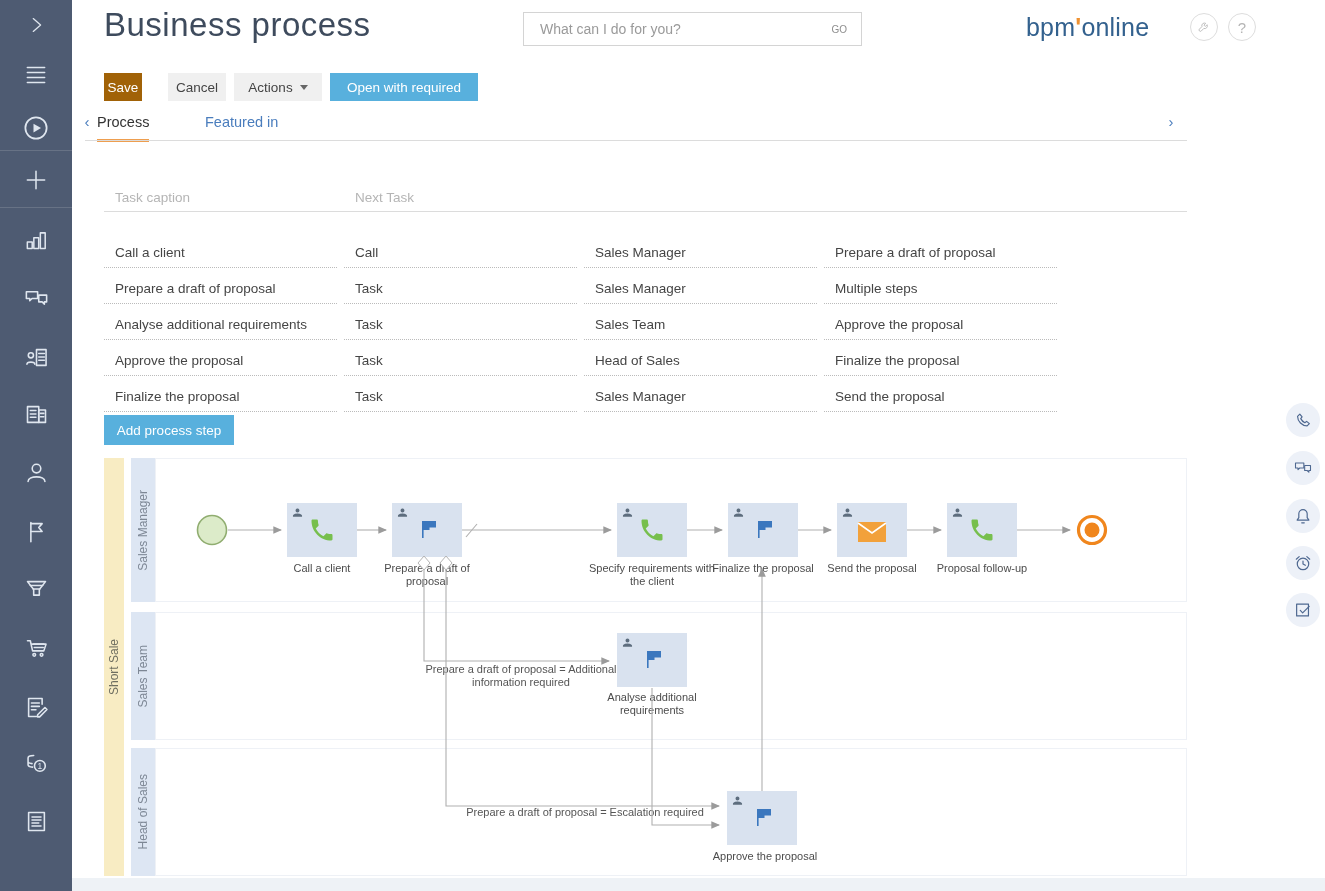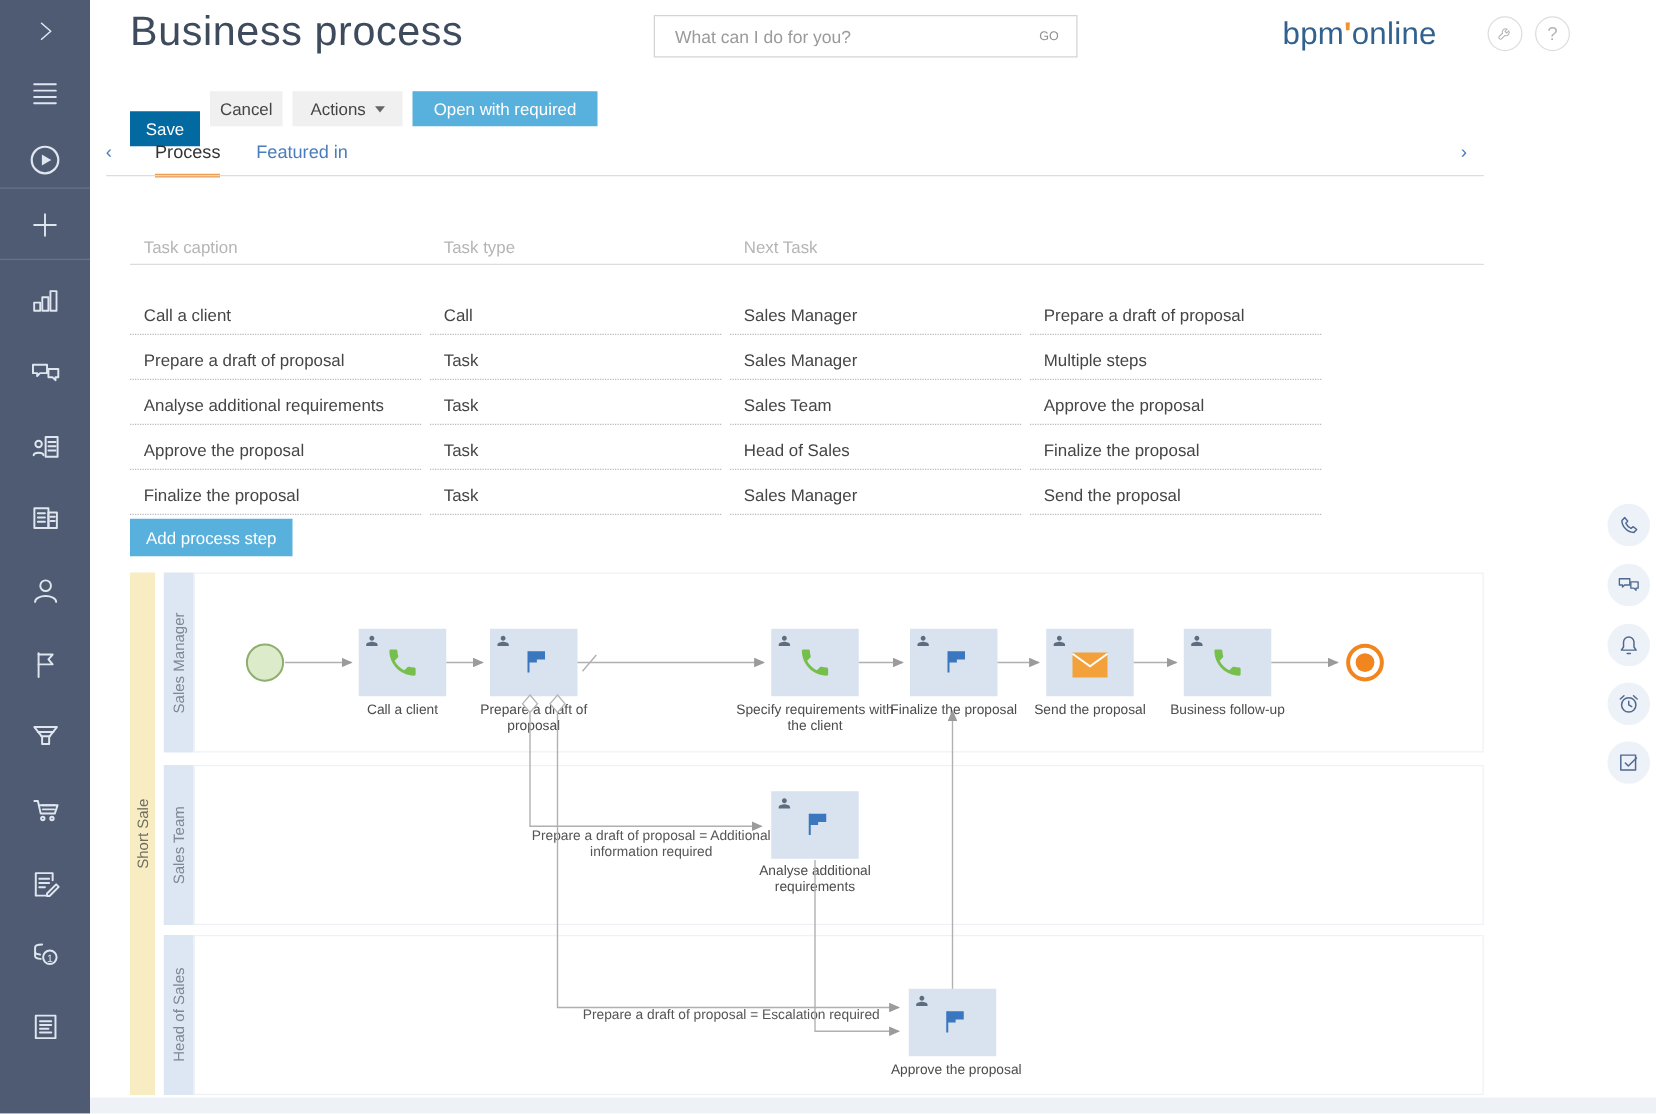--- a/index.html
+++ b/index.html
@@ -18,21 +18,21 @@
   .search-box input { flex:1; border:none; outline:none; font-size:14px; color:#555; padding:0 10px 0 16px; font-family:"Liberation Sans",sans-serif; }
   .search-box input::placeholder { color:#9a9a9a; }
   .go-btn { padding:0 14px; font-size:10px; color:#8e8e8e; cursor:pointer; }
   .logo { position:absolute; left:1026px; top:13px; font-size:25px; color:#33618e; letter-spacing:0.2px; cursor:default; }
   .logo .tick { color:#ef9232; font-weight:bold; }
   .round-icon { position:absolute; top:13px; width:28px; height:28px; border:1px solid #ddd; border-radius:50%; display:flex; align-items:center; justify-content:center; color:#b5b5b5; font-size:15px; cursor:pointer; background:#fff; }
   .round-icon svg { stroke:#b5b5b5; fill:none; stroke-width:1.3; }
 
   
   .btn { position:absolute; top:73px; height:28px; border:none; font-size:13.5px; font-family:"Liberation Sans",sans-serif; cursor:pointer; display:flex; align-items:center; justify-content:center; }
-  .btn-save { left:104px; width:56px; background:#0369a1; color:#fff;margin-top:16px; }
+  .btn-save { left:104px; width:38px; background:#a16207; color:#fff; }
   .btn-cancel { left:168px; width:58px; background:#f0f0f0; color:#444; }
   .btn-actions { left:234px; width:88px; background:#f0f0f0; color:#444; gap:7px; }
   .btn-designer { left:330px; width:148px; background:#58b0dd; color:#fff; }
   .caret-down { width:0; height:0; border-left:4px solid transparent; border-right:4px solid transparent; border-top:5px solid #666; }
 
   
   .tab-chevron { position:absolute; top:113px; font-size:15px; color:#4a7dbd; cursor:pointer; width:14px; text-align:center; }
   .tab { position:absolute; top:114px; font-size:14.5px; cursor:pointer; padding-bottom:9px; }
   .tab.active { color:#333; border-bottom:3px solid #ee9e4f; }
   .tab.inactive { color:#4a7dbd; }
@@ -191,29 +191,28 @@
 
   <button class="btn btn-save">Save</button>
   <button class="btn btn-cancel">Cancel</button>
   <button class="btn btn-actions">
       <span>Actions</span>
       <span class="caret-down"></span>
     </button>
   <button class="btn btn-designer">Open with required</button>
 
   <div class="tab-chevron" style="left:80px">‹</div>
-  <div class="tab active" style="left:124px">Process</div>
+  <div class="tab active" style="left:97px">Process</div>
   <div class="tab inactive" style="left:205px">Featured in</div>
   <div class="tab-chevron" style="left:1164px">›</div>
   <div class="tabs-line"></div>
 
   <div class="ptable">
     <div class="prow phead">
       <div class="pcell">Task caption</div>
-      <div class="pcell">Task type</div>
       <div class="pcell">Next Task</div>
     </div>
     <div style="height:20px"></div>
     <div class="prow">
       <div class="pcell">Call a client</div>
       <div class="pcell">Call</div>
       <div class="pcell">Sales Manager</div>
       <div class="pcell">Prepare a draft of proposal</div>
     </div>
     <div class="prow">
@@ -330,21 +329,21 @@
         <rect x="9" y="5" width="1.6" height="17" fill="#3b77be"></rect>
         <path d="M10 5h13v6.5h-6.5V14H10z" fill="#3b77be"></path>
       </svg>
   </div>
 
   <div class="dlabel" style="left:262px;top:562px;width:120px">Call a client</div>
   <div class="dlabel" style="left:372px;top:562px;width:110px">Prepare a draft of proposal</div>
   <div class="dlabel" style="left:582px;top:562px;width:140px">Specify requirements with the client</div>
   <div class="dlabel" style="left:698px;top:562px;width:130px">Finalize the proposal</div>
   <div class="dlabel" style="left:807px;top:562px;width:130px">Send the proposal</div>
-  <div class="dlabel" style="left:917px;top:562px;width:130px">Business follow-up</div>
+  <div class="dlabel" style="left:917px;top:562px;width:130px">Proposal follow-up</div>
   <div class="dlabel" style="left:592px;top:691px;width:120px">Analyse additional requirements</div>
   <div class="dlabel" style="left:700px;top:850px;width:130px">Approve the proposal</div>
 
   <div class="clabel" style="left:415px;top:663px;width:212px">Prepare a draft of proposal = Additional information required</div>
   <div class="clabel" style="left:462px;top:806px;width:246px;white-space:nowrap">Prepare a draft of proposal = Escalation required</div>
 
   <svg class="connectors" width="1325" height="891">
     <defs>
       <marker id="arr" markerWidth="8" markerHeight="7" refX="7" refY="3.5" orient="auto">
         <path d="M0 0L8 3.5 0 7z" fill="#9b9b9b"></path>

